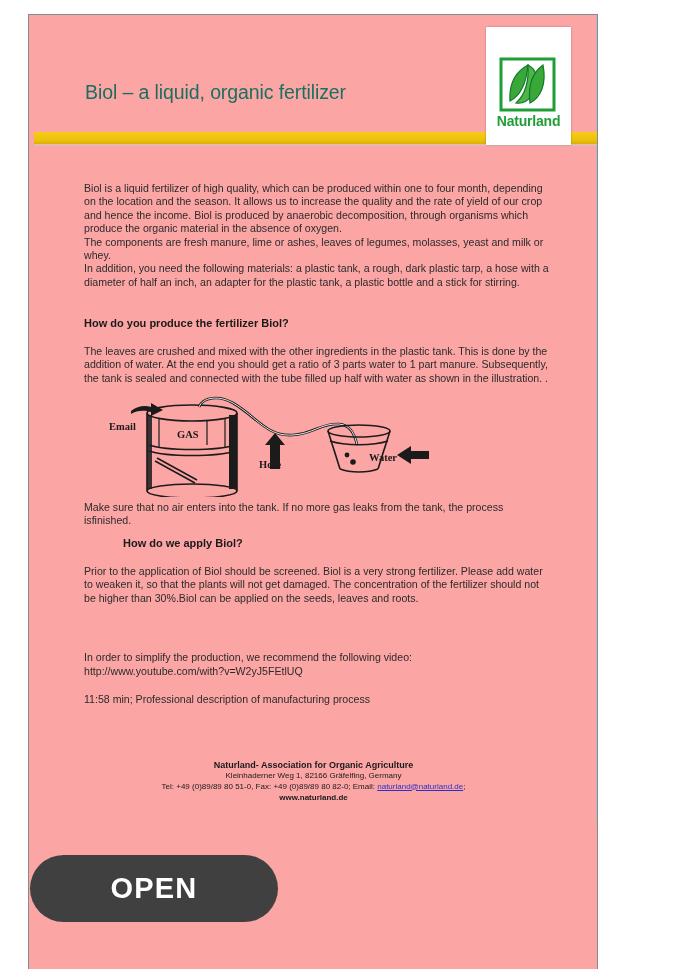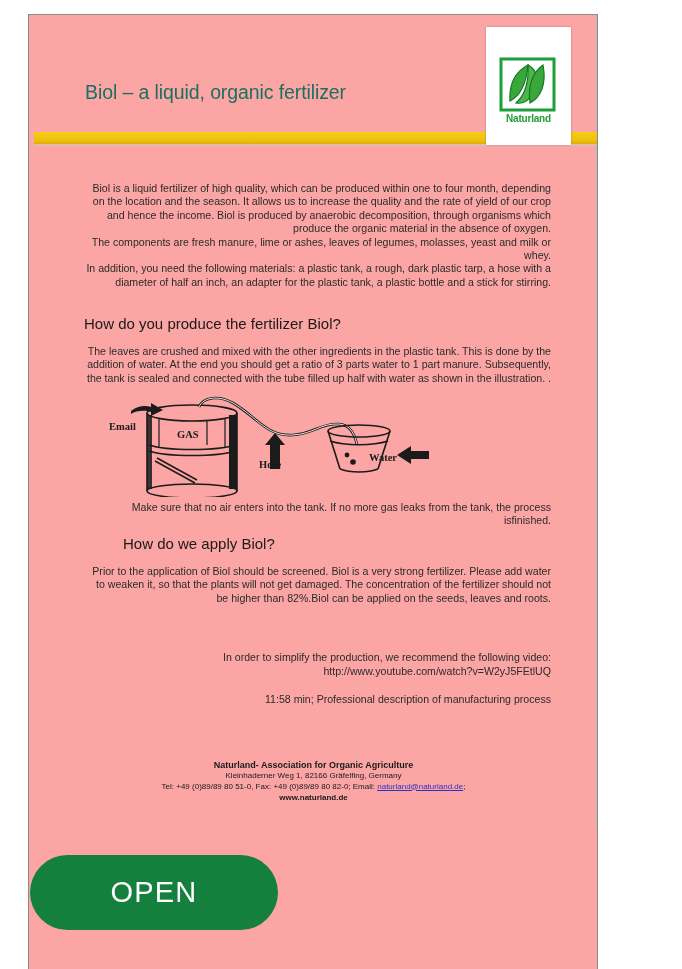--- a/index.html
+++ b/index.html
@@ -87,49 +87,49 @@
     top: 30px;
     width: 57px;
     height: 55px;
   }
   #logo-word {
     position: absolute;
     left: 0;
     top: 86px;
     width: 85px;
     text-align: center;
-    font-size: 10px;
+    font-size: 14px;
     font-weight: bold;
     color: #1f9d37;
     letter-spacing: -0.2px;
   }
 
   
   #doc-body {
     position: absolute;
     left: 0;
     top: 128px;
     width: 569px;
   }
   .para {
     position: absolute;
     left: 55px;
     width: 467px;
     font-size: 10.6px;
     line-height: 13.4px;
     color: #2b2b2b;
-    text-align: right;
+    text-align: left;
   }
   .heading {
     position: absolute;
     left: 55px;
     width: 467px;
-    font-size: 15px;
+    font-size: 11px;
     line-height: 13.4px;
-    font-weight: normal;
+    font-weight: bold;
     color: #1a1a1a;
   }
   #para-intro   { top: 39px; }
   #head-produce { top: 174px; }
   #para-produce { top: 202px; }
   #head-apply   { top: 394px; padding-left: 39px; }
   #para-apply   { top: 422px; }
   #para-video   { top: 508px; }
   #link-video   { top: 522px; }
   #para-duration{ top: 550px; }
@@ -186,28 +186,28 @@
     font-weight: bold;
     line-height: 11px;
   }
 
   
   #open-button {
     position: absolute;
     left: 30px;
     top: 855px;
     width: 248px;
-    height: 75px;
-    background: #15803d;
+    height: 67px;
+    background: #404040;
     border: none;
     border-radius: 38px;
     color: #ffffff;
     font-family: "Liberation Sans", sans-serif;
     font-size: 29px;
-    font-weight: normal;
+    font-weight: bold;
     letter-spacing: 1.2px;
     cursor: pointer;
     padding: 0;
   }
 </style>
 </head>
 <body>
 
 <div id="doc-page">
 
@@ -300,25 +300,25 @@
       <span class="diag-label" id="label-cover">Email</span>
       <span class="diag-label" id="label-gas">GAS</span>
       <span class="diag-label" id="label-hose">Hose</span>
       <span class="diag-label" id="label-water">Water</span>
     </div>
 
     <div class="para" id="para-air">Make sure that no air  enters into the tank. If no more gas leaks from the tank, the process isfinished.</div>
 
     <div class="heading" id="head-apply">How do we apply Biol?</div>
 
-    <div class="para" id="para-apply">Prior to the application of Biol should be screened. Biol is a very strong fertilizer. Please add water to weaken it, so that the plants will not get damaged. The concentration of the fertilizer should not be higher than 82%.Biol can be applied on the seeds, leaves and roots.</div>
+    <div class="para" id="para-apply">Prior to the application of Biol should be screened. Biol is a very strong fertilizer. Please add water to weaken it, so that the plants will not get damaged. The concentration of the fertilizer should not be higher than 30%.Biol can be applied on the seeds, leaves and roots.</div>
 
     <div class="para" id="para-video">In order to simplify the production, we recommend the following video:</div>
 
-    <div class="para" id="link-video">http://www.youtube.com/watch?v=W2yJ5FEtlUQ</div>
+    <div class="para" id="link-video">http://www.youtube.com/with?v=W2yJ5FEtlUQ</div>
 
     <div class="para" id="para-duration">11:58 min; Professional description of manufacturing process</div>
   </div>
 
   <div id="doc-footer">
     <div id="footer-org">Naturland- Association for Organic Agriculture</div>
     <div id="footer-addr">Kleinhaderner Weg 1, 82166 Gräfelfing, Germany</div>
     <div class="footer-contact">
       <span>Tel: +49 (0)89/89 80 51-0, Fax: +49 (0)89/89 80 82-0; Email: </span><span id="footer-email">naturland@naturland.de</span><span>;</span>
     </div>

